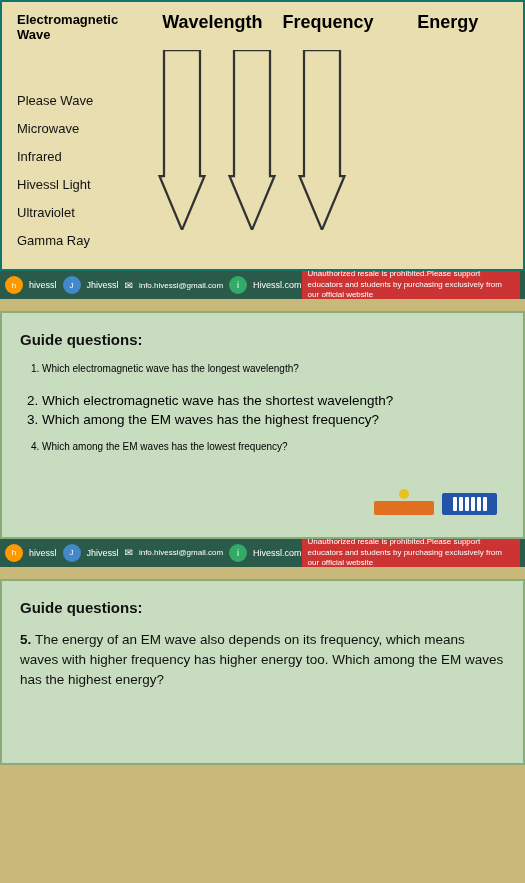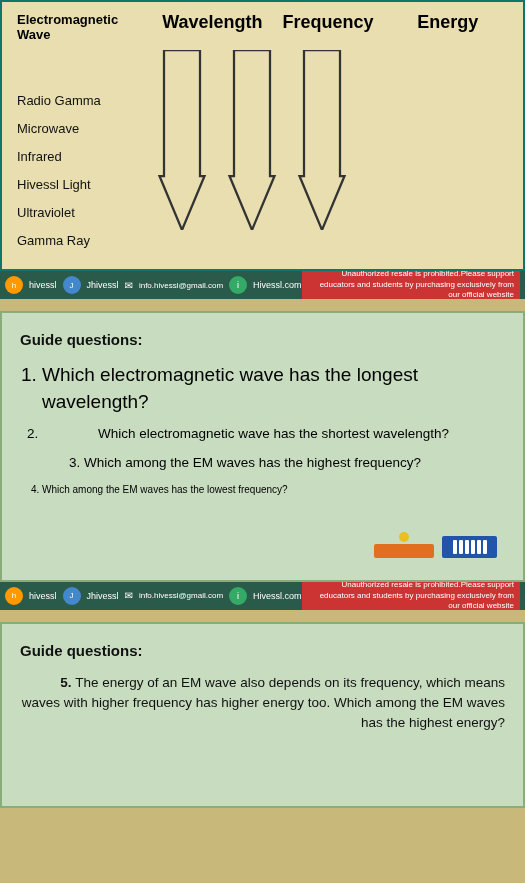--- a/index.html
+++ b/index.html
@@ -49,21 +49,20 @@
       display: flex;
       align-items: center;
       gap: 6px;
     }
 
     .status-bar-right {
       background: #cc3333;
       padding: 2px 6px;
       border-radius: 2px;
       font-size: 8px;
-      text-align: right;
       line-height: 1.3;
       max-width: 260px;
     }
 
     .status-avatar {
       width: 18px;
       height: 18px;
       border-radius: 50%;
       background: #ff9900;
       display: inline-flex;
@@ -128,21 +127,20 @@
       margin: 0;
       padding: 18px 18px 60px 18px;
       position: relative;
     }
 
     .guide-para {
       font-size: 13.5px;
       color: #111;
       margin-bottom: 12px;
       line-height: 1.5;
-      text-align: right;
     }
 
     
     .table-content-area {
       display: flex;
     }
 
     .waves-list {
       width: 130px;
       padding-top: 36px;
@@ -211,21 +209,21 @@
     <div class="header-cols">
       <div class="header-col">Wavelength</div>
       <div class="header-col">Frequency</div>
       <div class="header-col">Energy</div>
     </div>
   </div>
 
   <div class="table-content-area">
 
     <div class="waves-list">
-      <div class="wave-row">Radio Gamma</div>
+      <div class="wave-row">Please Wave</div>
       <div class="wave-row">Microwave</div>
       <div class="wave-row">Infrared</div>
       <div class="wave-row">Hivessl Light</div>
       <div class="wave-row">Ultraviolet</div>
       <div class="wave-row">Gamma Ray</div>
     </div>
 
     <div class="arrows-container">
 
       <div class="arrow-col">
@@ -261,27 +259,27 @@
     <span style="font-size:9px;">Hivessl.com</span>
   </div>
   <div class="status-bar-right">Unauthorized resale is prohibited.Please support educators and students by purchasing exclusively from our official website</div>
 </div>
 
 <div class="sandy-divider"></div>
 
 <div class="section-guide">
   <div class="guide-title">Guide questions:</div>
   <ol style="padding-left: 22px;">
-    <li style="font-size:19px; margin-bottom:10px; line-height:1.4;">
+    <li style="font-size:10px; margin-bottom:16px; line-height:1.4;">
       <span>Which electromagnetic wave has the longest wavelength?</span>
     </li>
-    <li style="font-size:13.5px; margin-bottom:10px; line-height:1.4;text-align:center;">
+    <li style="font-size:13.5px; line-height:1.4;">
       <span>Which electromagnetic wave has the shortest wavelength?</span>
     </li>
-    <li style="font-size:13.5px; margin-bottom:10px; line-height:1.4;margin-left:42px;">
+    <li style="font-size:13.5px; margin-bottom:10px; line-height:1.4;">
       <span>Which among the EM waves has the highest frequency?</span>
     </li>
     <li style="font-size:10px; margin-bottom:10px; line-height:1.4;">
       <span>Which among the EM waves has the lowest frequency?</span>
     </li>
   </ol>
 
   <div style="height:55px; display:flex; align-items:flex-end; justify-content:flex-end; padding-right:8px; padding-bottom:4px; gap:8px;">
     <div style="display:flex; flex-direction:column; align-items:center;">
       <div class="yellow-dot"></div>

